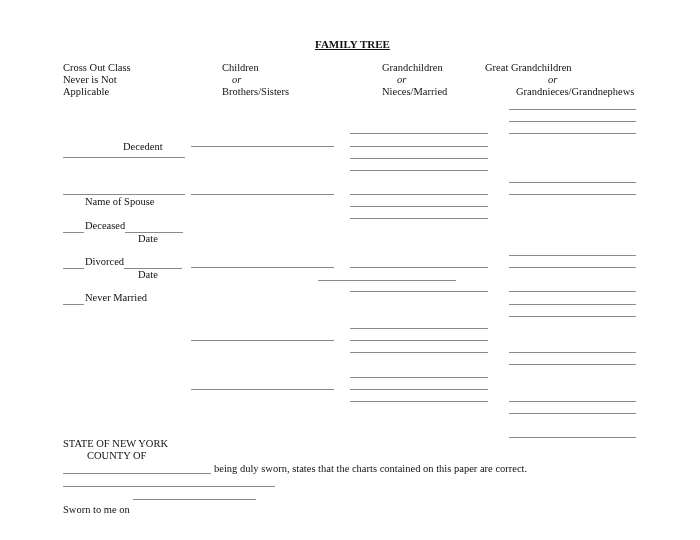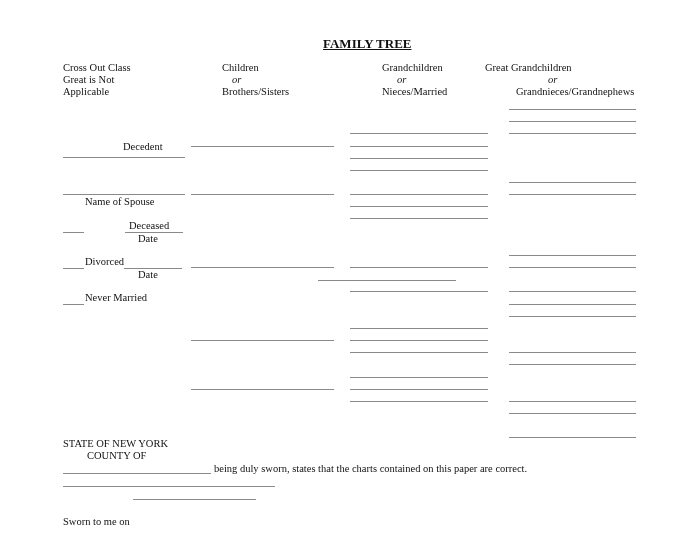--- a/index.html
+++ b/index.html
@@ -1,29 +1,29 @@
 <!DOCTYPE html>
 <html><head>
 <meta charset="utf-8">
 <style>
   html, body { margin: 0; padding: 0; background: #ffffff; }
   body { width: 700px; height: 540px; position: relative; overflow: hidden;
          font-family: "Liberation Serif", "DejaVu Serif", serif; font-size: 10.5px; color: #111; }
   .t { position: absolute; white-space: nowrap; line-height: 12px; }
-  .title { font-weight: bold; text-decoration: underline; font-size: 13px; margin-left: 8px; }
+  .title { font-weight: bold; text-decoration: underline; font-size: 11px; }
   .it { font-style: italic; }
   .ln { position: absolute; height: 0; border-top: 1px solid #8a8a8a; }
 </style>
 </head>
 <body>
 
 <div class="t title" style="left:315px; top:38px;">FAMILY TREE</div>
 
 <div class="t" style="left:63px; top:62px;">Cross Out Class</div>
-<div class="t" style="left:63px; top:74px;">Great is Not</div>
+<div class="t" style="left:63px; top:74px;">Never is Not</div>
 <div class="t" style="left:63px; top:86px;">Applicable</div>
 
 <div class="t" style="left:222px; top:62px;">Children</div>
 <div class="t it" style="left:232px; top:74px;">or</div>
 <div class="t" style="left:222px; top:86px;">Brothers/Sisters</div>
 
 <div class="t" style="left:382px; top:62px;">Grandchildren</div>
 <div class="t it" style="left:397px; top:74px;">or</div>
 <div class="t" style="left:382px; top:86px;">Nieces/Married</div>
 
@@ -31,21 +31,21 @@
 <div class="t it" style="left:548px; top:74px;">or</div>
 <div class="t" style="left:516px; top:86px;">Grandnieces/Grandnephews</div>
 
 <div class="ln" style="left:63px; top:157px; width:122px;"></div>
 <div class="t" style="left:95px; top:141px;margin-left:28px;">Decedent</div>
 
 <div class="ln" style="left:63px; top:194px; width:122px;"></div>
 <div class="t" style="left:85px; top:196px;">Name of Spouse</div>
 
 <div class="ln" style="left:63px; top:232px; width:21px;"></div>
-<div class="t" style="left:85px; top:220px;margin-left:44px;">Deceased</div>
+<div class="t" style="left:85px; top:220px;">Deceased</div>
 <div class="ln" style="left:125px; top:232px; width:58px;"></div>
 <div class="t" style="left:138px; top:233px;">Date</div>
 
 <div class="ln" style="left:63px; top:268px; width:21px;"></div>
 <div class="t" style="left:85px; top:256px;">Divorced</div>
 <div class="ln" style="left:124px; top:268px; width:58px;"></div>
 <div class="t" style="left:138px; top:269px;">Date</div>
 
 <div class="ln" style="left:63px; top:304px; width:21px;"></div>
 <div class="t" style="left:85px; top:292px;font-family:Liberation Serif, serif;">Never Married</div>
@@ -91,14 +91,14 @@
 <div class="ln" style="left:509px; top:437px; width:127px;"></div>
 
 <div class="t" style="left:63px; top:438px;">STATE OF NEW YORK</div>
 <div class="t" style="left:63px; top:450px;padding-left:24px;">COUNTY OF</div>
 
 <div class="ln" style="left:63px; top:473px; width:148px;"></div>
 <div class="t" style="left:214px; top:463px;text-align:center;">being duly sworn, states that the charts contained on this paper are correct.</div>
 
 <div class="ln" style="left:63px; top:486px; width:212px;"></div>
 
-<div class="t" style="left:63px; top:516px;">Sworn to me on</div>
+<div class="t" style="left:63px; top:504px;">Sworn to me on</div>
 <div class="ln" style="left:133px; top:499px; width:123px;"></div>
 
 </body></html>

